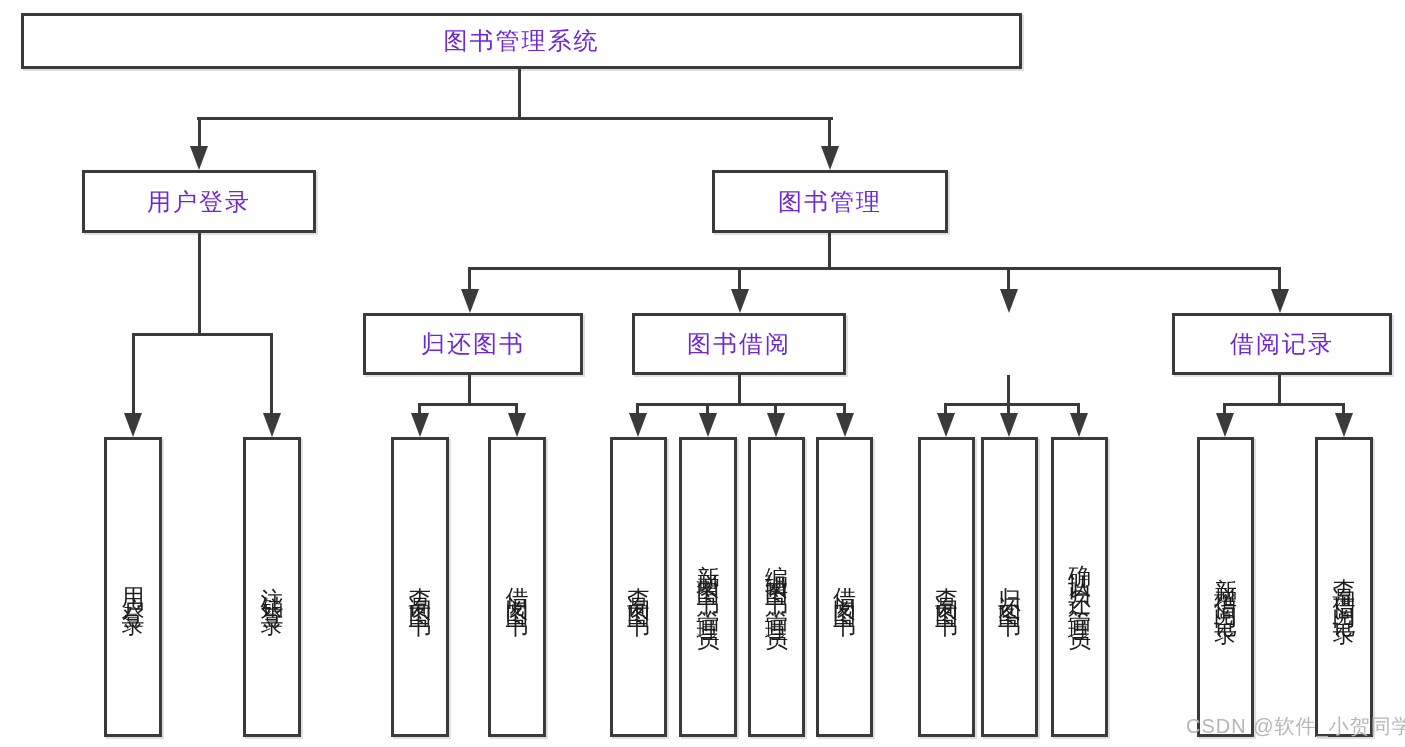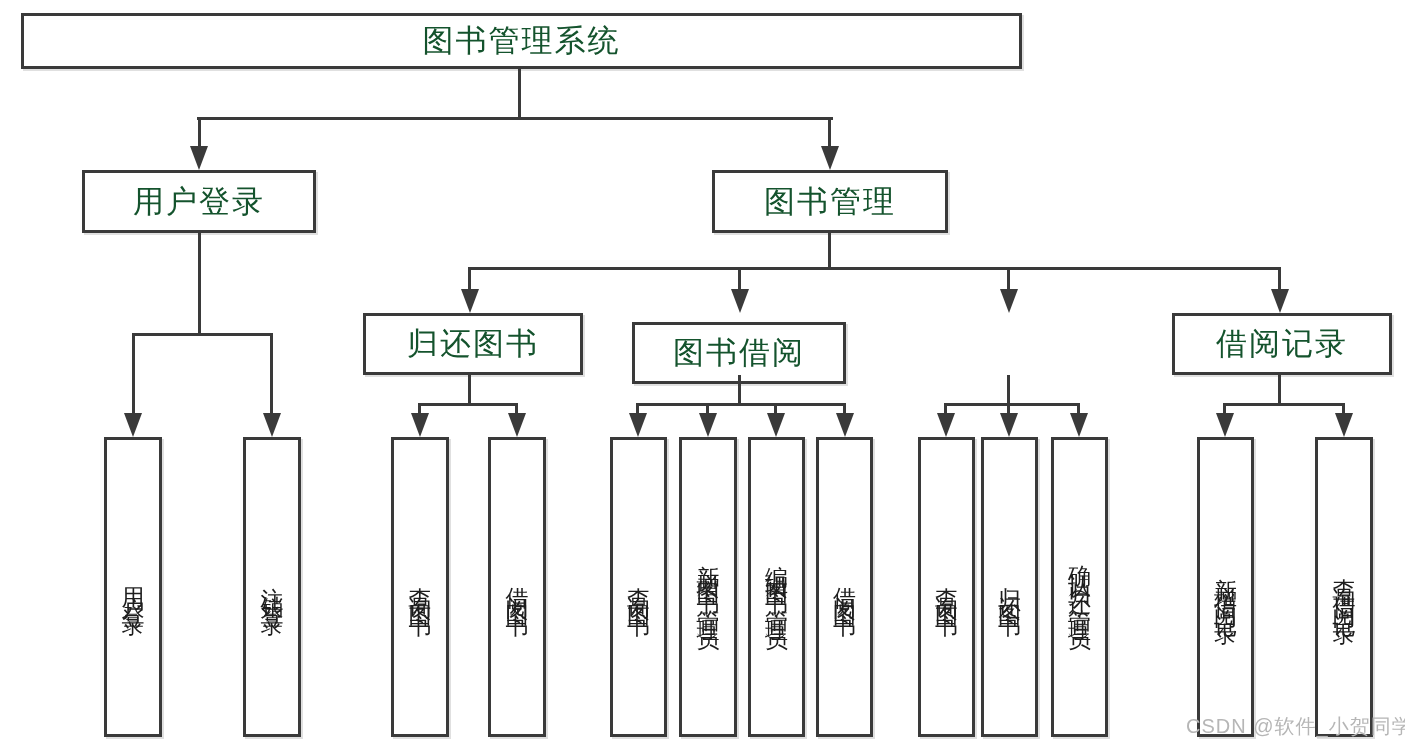--- a/index.html
+++ b/index.html
@@ -5,21 +5,21 @@
   html,body { margin:0; padding:0; background:#ffffff; }
   .canvas {
     position:relative; width:1405px; height:747px; background:#ffffff;
     font-family:"Liberation Sans","DejaVu Sans",sans-serif; overflow:hidden;
   }
   .box {
     position:absolute; box-sizing:border-box; background:#ffffff;
     border:3px solid #3a3a3a; box-shadow:2px 2px 0 rgba(0,0,0,0.12);
     display:flex; align-items:center; justify-content:center;
   }
-  .hlabel { font-size:31px; letter-spacing:2px; color:#14532d; white-space:nowrap;text-align:right; }
+  .hlabel { font-size:24px; letter-spacing:2px; color:#6d28d9; white-space:nowrap;text-align:right; }
   .vlabel {
     writing-mode:vertical-rl; text-orientation:mixed;
     font-size:23px; letter-spacing:9px; color:#1d1d1d; line-height:1;
   }
   .vline { position:absolute; width:3px; background:#3a3a3a; }
   .hline { position:absolute; height:3px; background:#3a3a3a; }
   .ah {
     position:absolute; width:0; height:0;
     border-left:9px solid transparent; border-right:9px solid transparent;
     border-top:24px solid #3a3a3a;
@@ -66,21 +66,21 @@
   <div class="vline" style="left:738px;top:267px;height:24px;"></div>
   <div class="ah" style="left:731px;top:289px;"></div>
   <div class="vline" style="left:1007px;top:267px;height:24px;"></div>
   <div class="ah" style="left:1000px;top:289px;"></div>
   <div class="vline" style="left:1278px;top:267px;height:24px;"></div>
   <div class="ah" style="left:1271px;top:289px;"></div>
 
   <div class="box" style="left:363px;top:313px;width:220px;height:62px;">
     <span class="hlabel">归还图书</span>
   </div>
-  <div class="box" style="left:632px;top:313px;width:214px;height:62px;margin-top:9px;">
+  <div class="box" style="left:632px;top:313px;width:214px;height:62px;">
     <span class="hlabel">图书借阅</span>
   </div>
   <div class="box" style="left:1172px;top:313px;width:220px;height:62px;">
     <span class="hlabel">借阅记录</span>
   </div>
 
   <div class="vline" style="left:468px;top:375px;height:31px;"></div>
   <div class="vline" style="left:738px;top:375px;height:31px;"></div>
   <div class="vline" style="left:1007px;top:375px;height:31px;"></div>
   <div class="vline" style="left:1278px;top:375px;height:31px;"></div>

